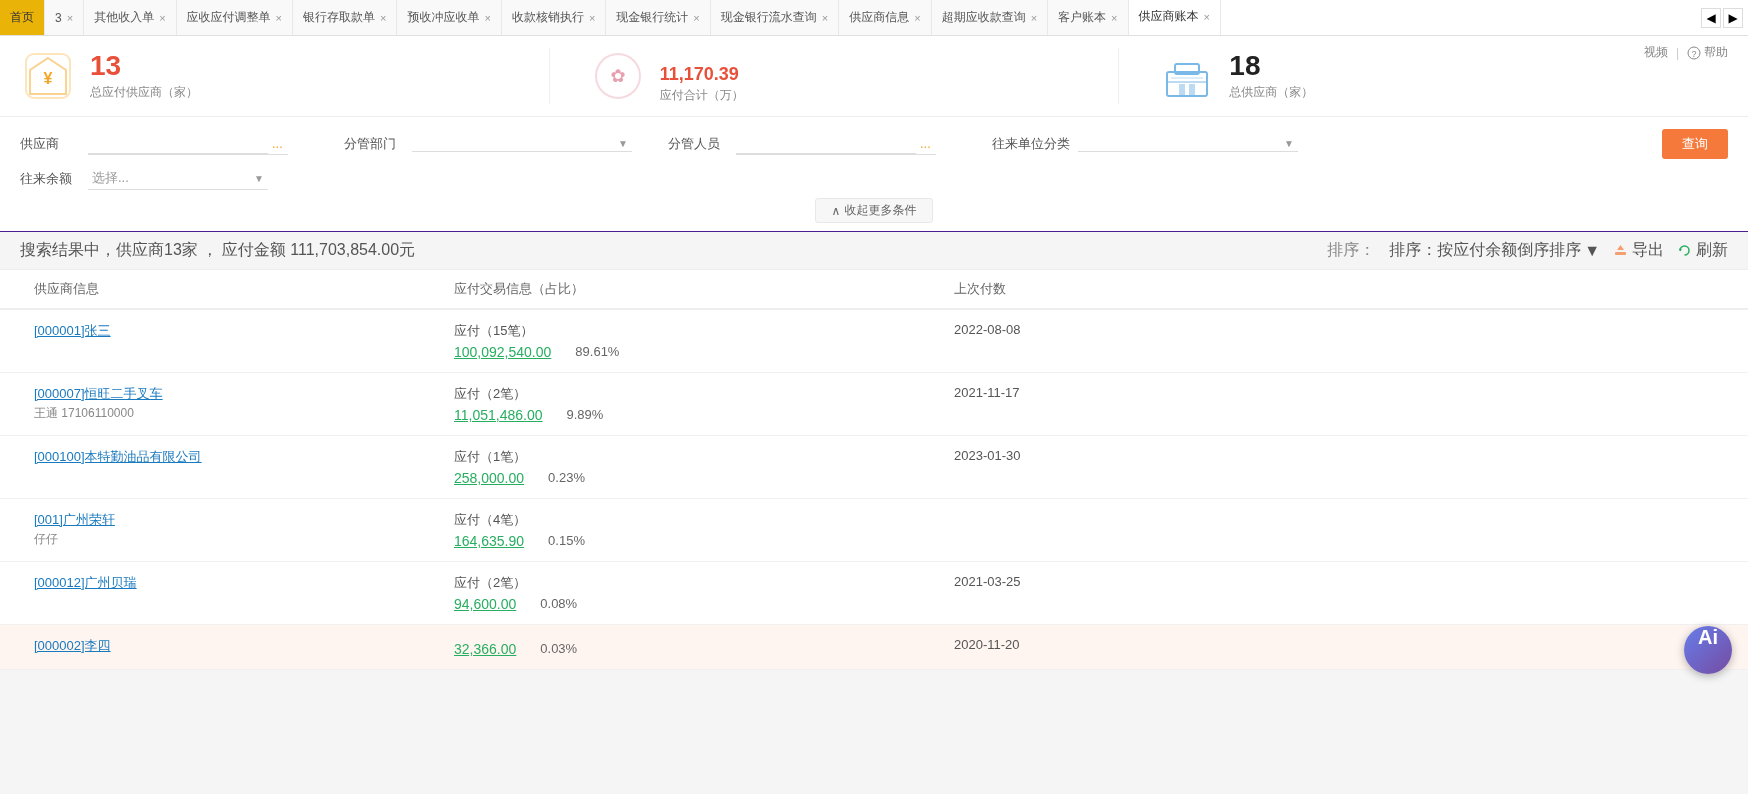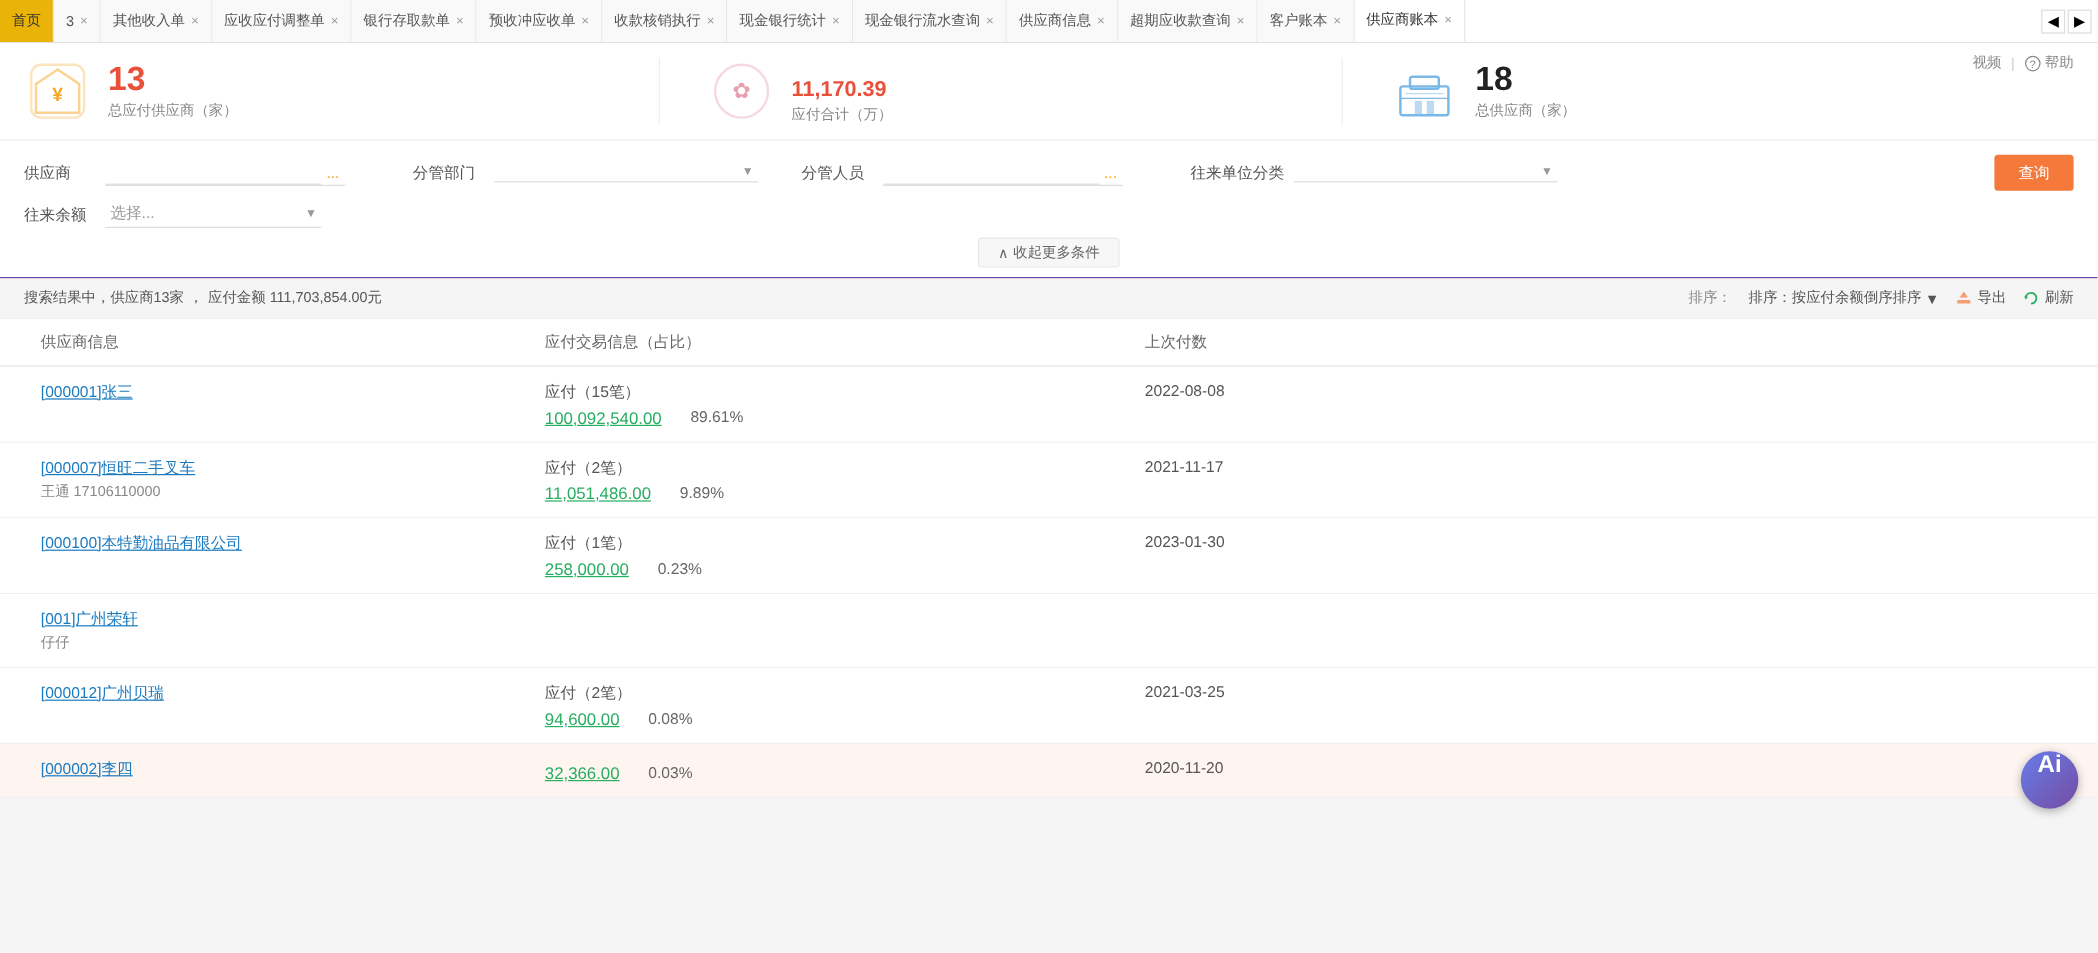--- a/index.html
+++ b/index.html
@@ -192,21 +192,21 @@
       padding: 3px 16px;
       width: fit-content;
     }
 
     
     .result-bar {
       background: #f5f5f5;
       padding: 8px 20px;
       display: flex;
       align-items: center;
-      font-size: 12px;
+      font-size: 16px;
       color: #555;
       border-bottom: 1px solid #eee;
     }
     .result-bar .right-tools {
       margin-left: auto;
       display: flex;
       align-items: center;
       gap: 14px;
       color: #555;
     }
@@ -553,20 +553,27 @@
       </div>
       <div class="col-lastpay">
         <span class="lastpay-date">2023-01-30</span>
       </div>
     </div>
       <div class="table-row">
       <div class="col-supplier">
         <div class="supplier-name">[001]广州荣轩</div>
         <div class="supplier-sub">仔仔</div>
       </div>
+      <div class="col-transaction">
+        <div class="tx-label">应付（4笔）</div>
+        <div class="tx-row">
+          <span class="tx-amount">164,635.90</span>
+          <span class="tx-percent">0.15%</span>
+        </div>
+      </div>
       <div class="col-lastpay">
         <span class="lastpay-date"></span>
       </div>
     </div>
       <div class="table-row">
       <div class="col-supplier">
         <div class="supplier-name">[000012]广州贝瑞</div>
 
       </div>
       <div class="col-transaction">

